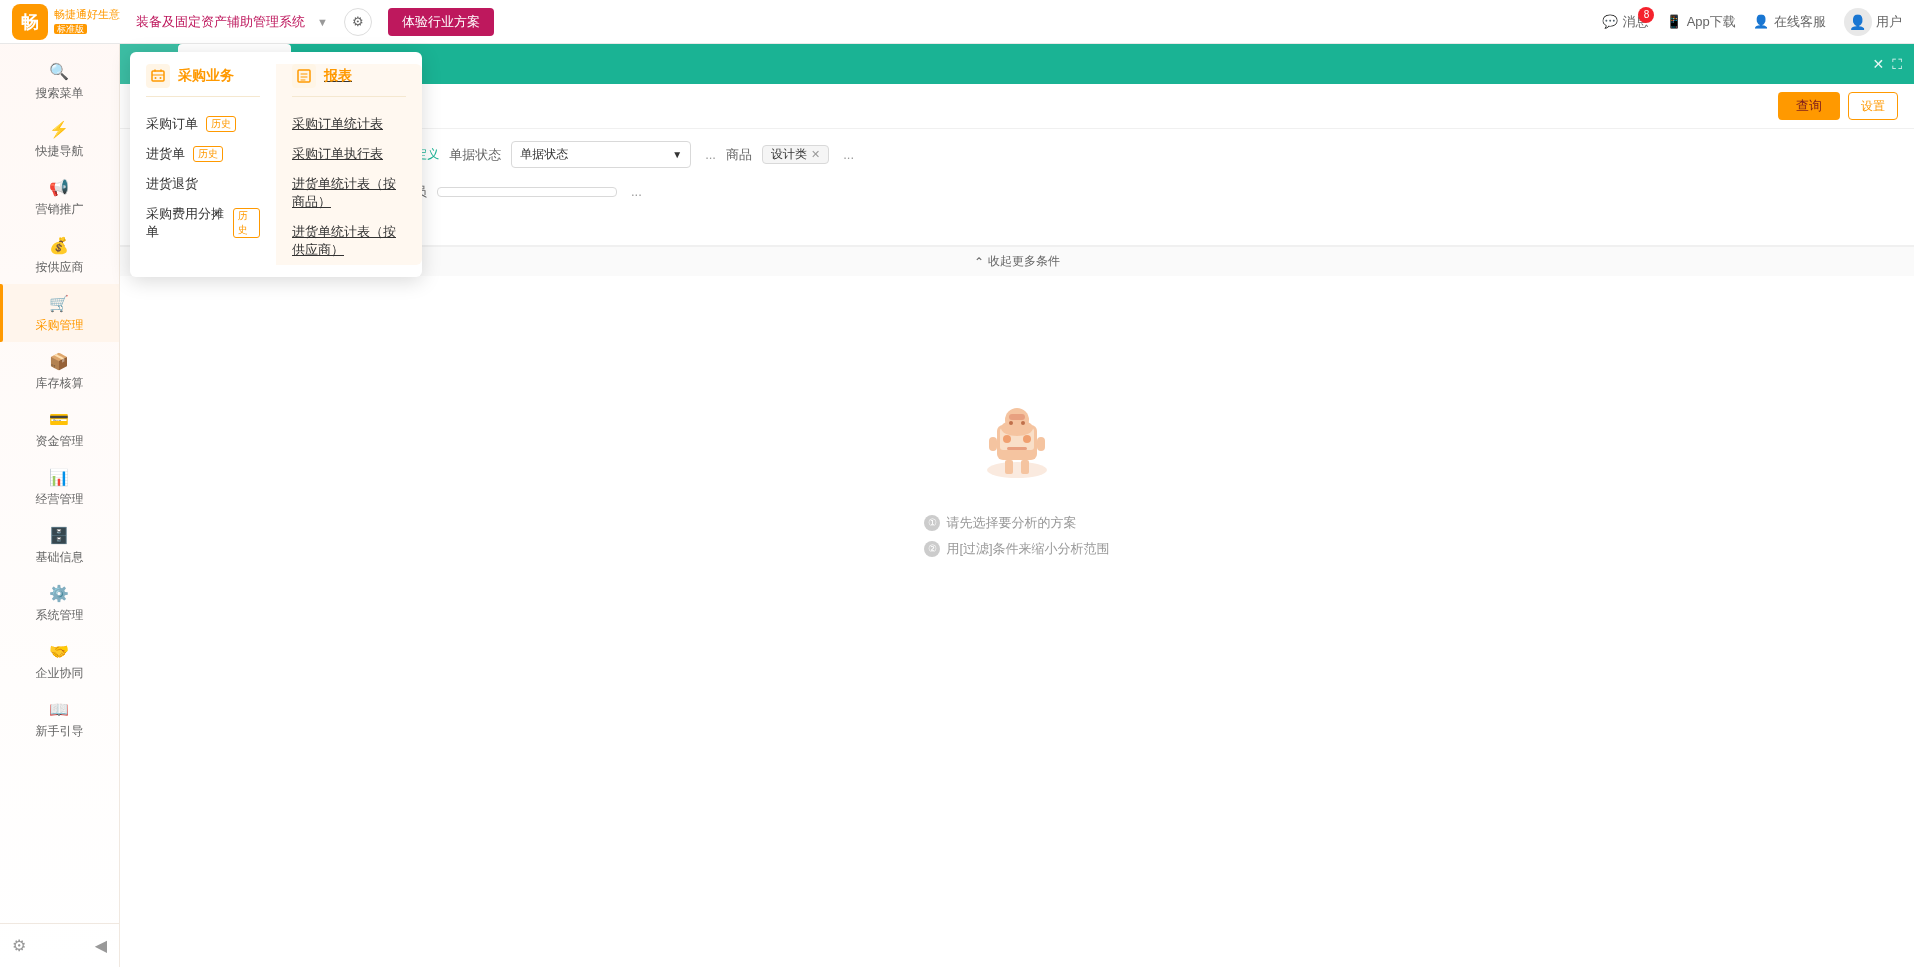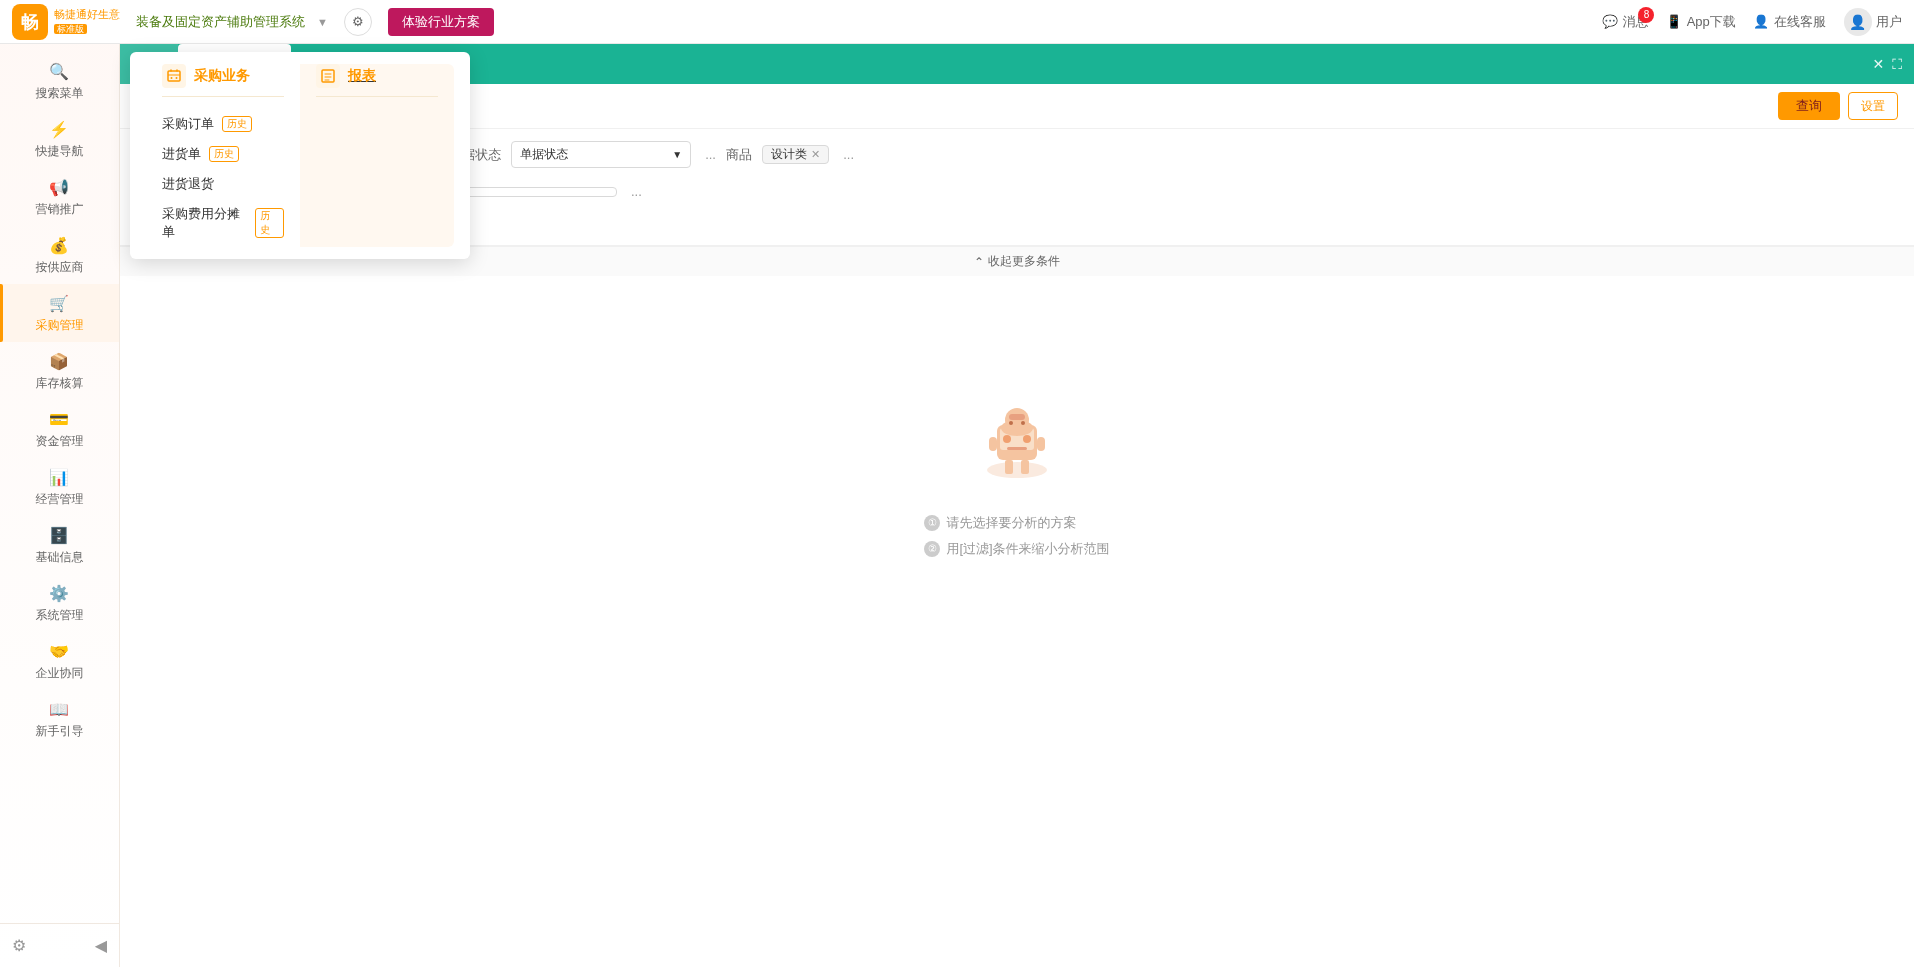--- a/index.html
+++ b/index.html
@@ -1,21 +1,21 @@
 <!DOCTYPE html>
 <html><head>
   <meta charset="utf-8">
   <style>
     * { margin: 0; padding: 0; box-sizing: border-box; }
     body { font-family: 'Microsoft YaHei', '微软雅黑', Arial, sans-serif; font-size: 13px; background: #f5f5f5; color: #333; width: 1914px; height: 967px; overflow: hidden; }
 
     
     .top-bar { height: 44px; background: #fff; display: flex; align-items: center; padding: 0 12px; border-bottom: 1px solid #e8e8e8; position: fixed; top: 0; left: 0; right: 0; z-index: 100; }
     .top-bar-left { display: flex; align-items: center; gap: 8px; }
-    .system-title { color: #4d7c0f; font-size: 13px; margin-left: 8px; }
+    .system-title { color: #be185d; font-size: 13px; margin-left: 8px; }
     .system-title-dropdown { color: #999; cursor: pointer; font-size: 11px; margin-left: 4px; }
     .settings-icon-btn { width: 28px; height: 28px; border-radius: 50%; border: 1px solid #ddd; display: flex; align-items: center; justify-content: center; cursor: pointer; margin-left: 8px; color: #666; }
     .industry-btn { background: #be185d; color: #fff; border: none; border-radius: 4px; padding: 5px 14px; font-size: 13px; cursor: pointer; margin-left: 8px; }
     .top-bar-right { margin-left: auto; display: flex; align-items: center; gap: 18px; color: #666; font-size: 13px; }
     .top-right-item { display: flex; align-items: center; gap: 4px; cursor: pointer; position: relative; }
     .badge { background: #f5222d; color: #fff; border-radius: 50%; width: 16px; height: 16px; font-size: 10px; display: flex; align-items: center; justify-content: center; position: absolute; top: -6px; right: -6px; }
     .user-avatar { width: 28px; height: 28px; border-radius: 50%; background: #e8e8e8; display: flex; align-items: center; justify-content: center; color: #999; font-size: 14px; }
 
     
     .sidebar { position: fixed; top: 0; left: 0; width: 120px; height: 100vh; background: linear-gradient(180deg, #fff8f5 0%, #fff 100%); border-right: 1px solid #f0e8e0; z-index: 90; padding-top: 0; }
@@ -58,21 +58,21 @@
     .toolbar-links span { cursor: pointer; display: flex; align-items: center; gap: 3px; }
     .collapse-bar { display: flex; justify-content: center; padding: 6px; border-top: 1px solid #f0f0f0; background: #fafafa; }
     .collapse-btn { color: #666; font-size: 12px; cursor: pointer; display: flex; align-items: center; gap: 4px; }
 
     
     .empty-state { display: flex; flex-direction: column; align-items: center; justify-content: center; height: 400px; color: #999; }
     .empty-icon { width: 100px; height: 100px; margin-bottom: 20px; position: relative; }
     .empty-text { font-size: 13px; color: #999; line-height: 2; }
     .empty-text span { display: flex; align-items: center; gap: 6px; }
     .empty-text .num { width: 16px; height: 16px; background: #ccc; border-radius: 50%; display: inline-flex; align-items: center; justify-content: center; font-size: 10px; color: #fff; }
-    .dropdown-menu { position: fixed; left: 130px; top: 52px; background: #fff; border-radius: 6px; box-shadow: 0 4px 20px rgba(0,0,0,0.15); z-index: 300; width: 340px; padding: 12px 16px; display: flex; gap: 0; }
+    .dropdown-menu { position: fixed; left: 130px; top: 52px; background: #fff; border-radius: 6px; box-shadow: 0 4px 20px rgba(0,0,0,0.15); z-index: 300; width: 292px; padding: 12px 0; display: flex; gap: 0; }
     .dropdown-col { flex: 1; padding: 0 16px; }
     .dropdown-col:last-child { background: #fff8f8; border-radius: 0 6px 6px 0; }
     .dropdown-col-header { display: flex; align-items: center; gap: 8px; font-size: 14px; font-weight: bold; color: #f90; margin-bottom: 12px; padding-bottom: 8px; border-bottom: 1px solid #f5e8d0; }
     .dropdown-col-header .col-icon { width: 24px; height: 24px; background: #fff5e6; border-radius: 4px; display: flex; align-items: center; justify-content: center; font-size: 14px; }
     .dropdown-item { display: flex; align-items: center; gap: 8px; padding: 6px 0; cursor: pointer; color: #333; font-size: 13px; }
     .history-tag { background: #fff; border: 1px solid #f90; color: #f90; font-size: 10px; border-radius: 3px; padding: 0px 4px; }
     .dropdown-col.reports { background: #fff8f0; border-radius: 0 6px 6px 0; text-decoration: underline; }
     .dropdown-col.reports .dropdown-col-header { color: #f90; border-bottom-color: #f5e8d0; }
 
     .filter-dots { color: #999; cursor: pointer; margin-left: 4px; }
@@ -347,14 +347,28 @@
   <div class="dropdown-col reports">
     <div class="dropdown-col-header">
       <div class="col-icon">
         <svg width="16" height="16" viewBox="0 0 16 16" fill="none">
           <rect x="2" y="2" width="12" height="12" rx="1" stroke="#f90" stroke-width="1.5" fill="none"></rect>
           <path d="M5 6h6M5 9h6M5 12h4" stroke="#f90" stroke-width="1" stroke-linecap="round"></path>
         </svg>
       </div>
       <span>报表</span>
     </div>
+    <div id="report-items">
+        <div class="dropdown-item">
+          <span>采购订单统计表</span>
+        </div>
+        <div class="dropdown-item">
+          <span>采购订单执行表</span>
+        </div>
+        <div class="dropdown-item">
+          <span>进货单统计表（按商品）</span>
+        </div>
+        <div class="dropdown-item">
+          <span>进货单统计表（按供应商）</span>
+        </div>
+      </div>
   </div>
 </div>
 
 </body></html>

